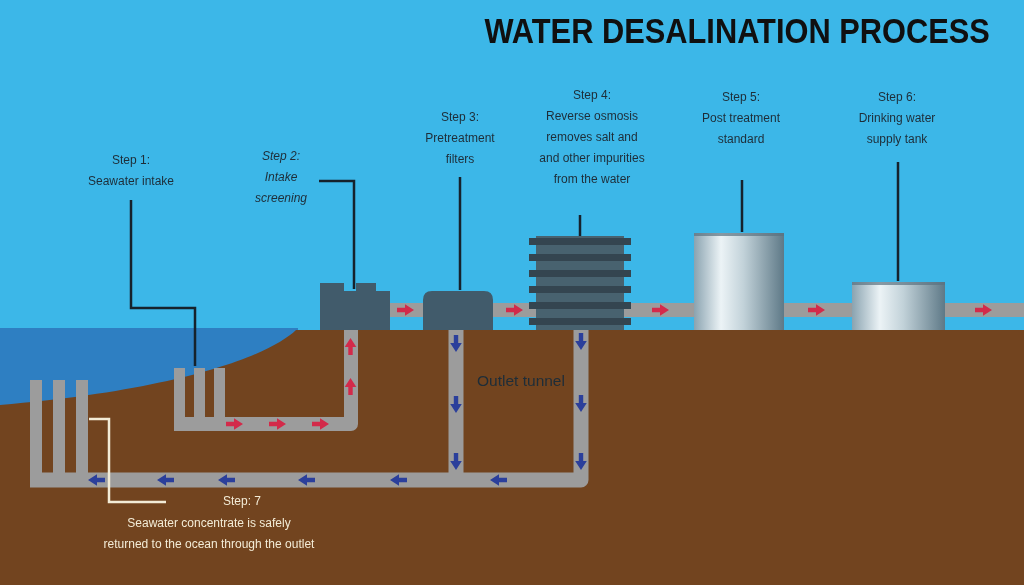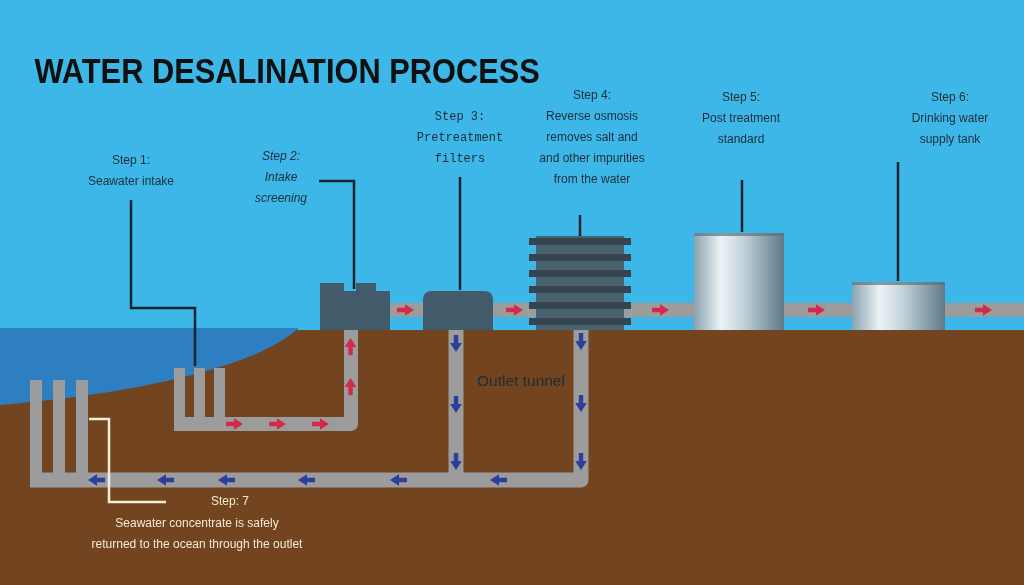--- a/index.html
+++ b/index.html
@@ -2,21 +2,21 @@
 <html style="--c-sky: #3cb7e8; --c-water: #2e7fc2; --c-ground: #72441f; --c-pipe: #9c9c9c; --c-building: #415b6b; --c-ro_block: #48626f; --c-ro_slab: #344550; --c-tank_edge: #8aa3b0; --c-tank_light: #ecf3f6; --c-tank_mid: #c2d2d9; --c-tank_dark: #5e7987; --c-tank_top_line: #5b7280; --c-arrow_red: #d32a4a; --c-arrow_blue: #2b3f9b; --c-callout_dark: #16222c; --c-callout_light: #f3ecd7; --c-text_dark: #1e2d38; --c-text_light: #f3ecd7; --c-title: #101010;"><head>
 <meta charset="utf-8">
 <style>
   html,body{margin:0;padding:0;}
   #stage{
     position:relative;width:1024px;height:585px;overflow:hidden;
     background:var(--c-sky);
     font-family:"Liberation Sans",sans-serif;
   }
   #scene{position:absolute;left:0;top:0;}
-  .title-wrap{position:absolute;left:0;right:0;top:12px;text-align:left;margin-top:40px;}
+  .title-wrap{position:absolute;left:0;right:0;top:12px;text-align:right;}
   .title{
     display:inline-block;font-weight:800;font-size:35px;line-height:1.1;
     letter-spacing:0px;transform:scaleX(.88);color:var(--c-title);
     white-space:nowrap;
   }
   .label{
     position:absolute;font-size:12px;line-height:21px;
     color:var(--c-text_dark);text-align:center;white-space:nowrap;
     transform:translateX(-50%);
   }
@@ -128,47 +128,47 @@
     <div>Step 1:</div>
     <div>Seawater intake</div>
   </div>
 
   <div class="label" style="left:281px;top:146px;font-style:italic;">
     <div>Step 2:</div>
     <div>Intake</div>
     <div>screening</div>
   </div>
 
-  <div class="label" style="left:460px;top:107px;font-family:Liberation Mono, monospace;">
+  <div class="label" style="left:460px;top:107px;">
     <div>Step 3:</div>
     <div>Pretreatment</div>
     <div>filters</div>
   </div>
 
   <div class="label" style="left:592px;top:85px;">
     <div>Step 4:</div>
     <div>Reverse osmosis</div>
     <div>removes salt and</div>
     <div>and other impurities</div>
     <div>from the water</div>
   </div>
 
   <div class="label" style="left:741px;top:87px;">
     <div>Step 5:</div>
     <div>Post treatment</div>
     <div>standard</div>
   </div>
 
-  <div class="label" style="left:950px;top:87px;">
+  <div class="label" style="left:897px;top:87px;">
     <div>Step 6:</div>
     <div>Drinking water</div>
     <div>supply tank</div>
   </div>
 
-  <div class="label light" style="left:197px;top:491px;">
+  <div class="label light" style="left:209px;top:491px;">
     <div class="shift-r">Step: 7</div>
     <div>Seawater concentrate is safely</div>
     <div>returned to the ocean through the outlet</div>
   </div>
 
   <div class="label small" style="left:521px;top:370px;text-align:right;">
     <div>Outlet tunnel</div>
   </div>
 
 </div>

